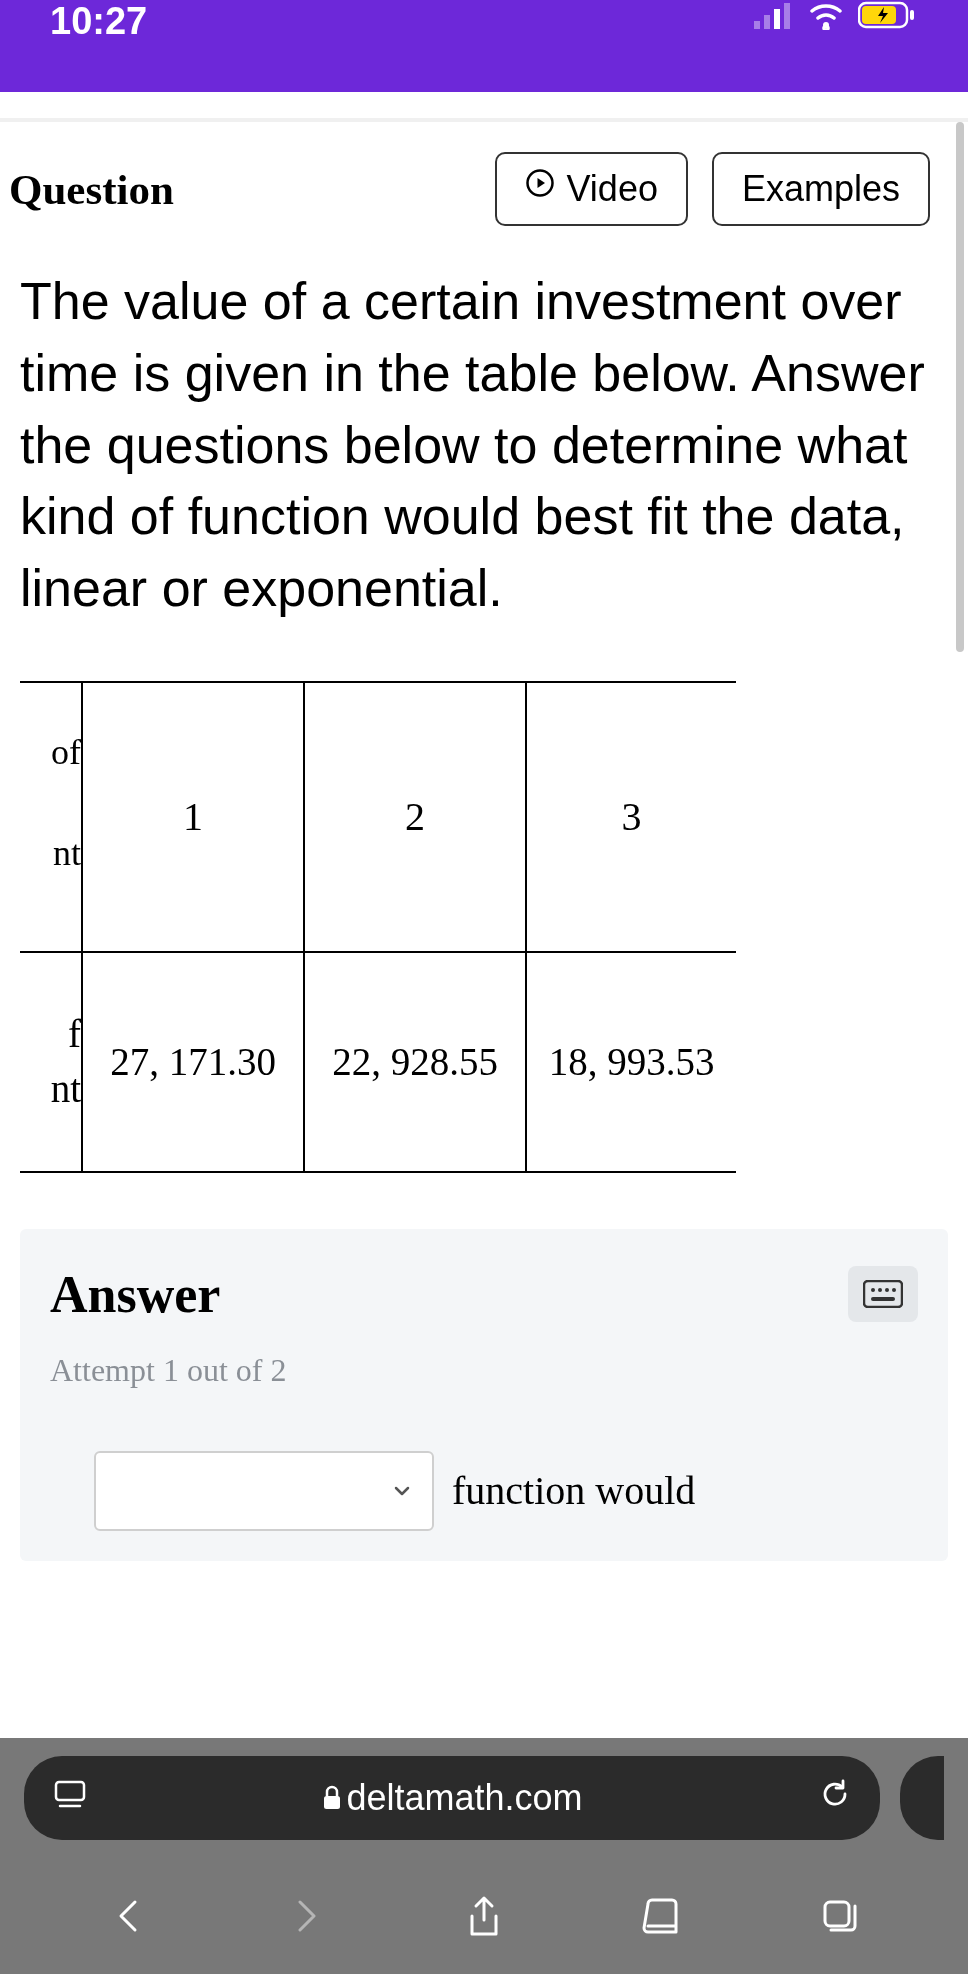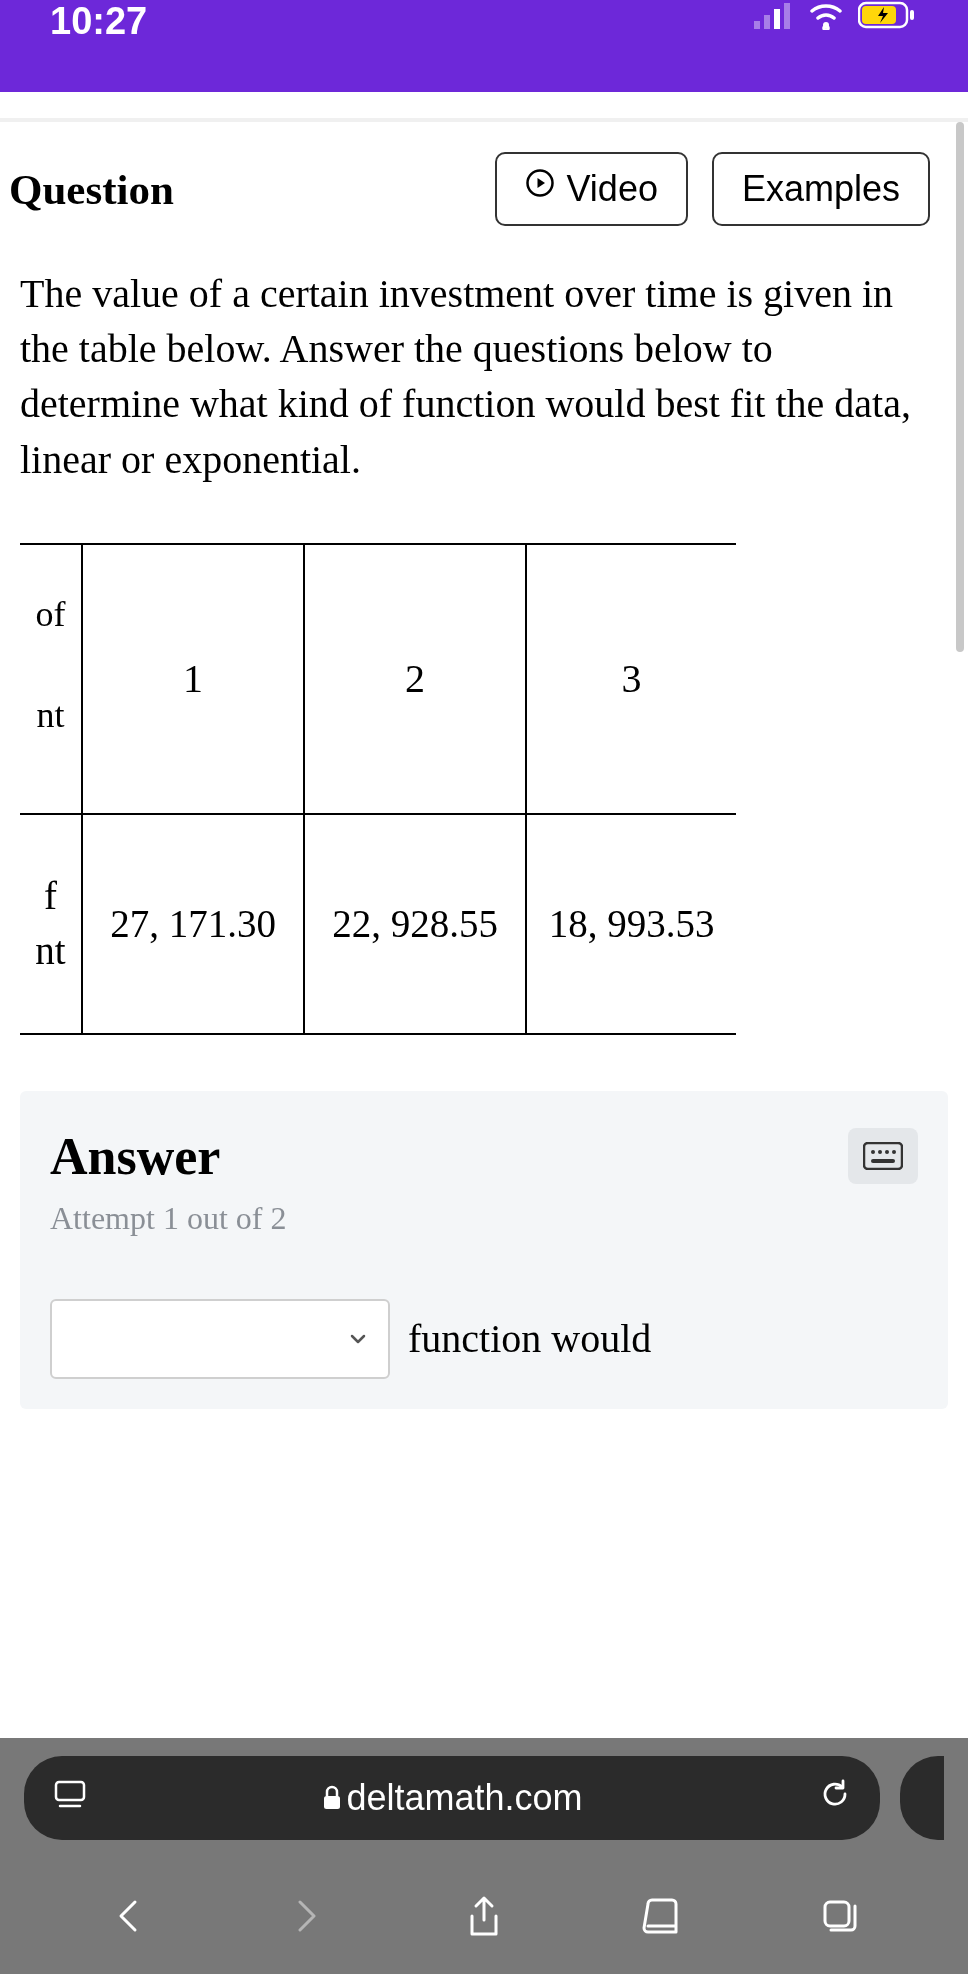--- a/index.html
+++ b/index.html
@@ -12,43 +12,43 @@
   
   
   .content { padding: 0; background: #fff; }
   .divider { height: 4px; background: #f0f0f0; margin-top: 26px; }
   
   .header-row { display: flex; align-items: center; padding: 30px 20px 30px 9px; gap: 24px; }
   .question-label { font-size: 43px; font-weight: 700; font-family: Georgia, serif; flex: 1; }
   .btn { border: 2px solid #333; border-radius: 10px; padding: 14px 28px; font-size: 36px; font-family: -apple-system, Helvetica, Arial, sans-serif; background: #fff; display: flex; align-items: flex-start; gap: 12px; }
   .btn svg { width: 30px; height: 30px; }
   
-  .prompt { font-size: 40px; line-height: 1.38; padding: 10px 20px 0 20px; font-family: Liberation Serif, serif; }
+  .prompt { font-size: 52px; line-height: 1.38; padding: 10px 20px 0 20px; font-family: Liberation Sans, sans-serif; }
   
   .scroll-wrap { position: relative; padding-right: 18px; }
   .vscroll { position: absolute; right: 4px; top: 0; width: 8px; height: 530px; background: #c8c8c8; border-radius: 4px; }
   
   .table-wrap { padding: 56px 0 0 20px; }
   table { border-collapse: collapse; font-family: Georgia, serif; }
   td { border-left: 2px solid #000; border-right: 2px solid #000; padding: 0; text-align: center; font-size: 40px; }
   tr.row1 td { border-top: 2px solid #000; height: 270px; vertical-align: middle; }
   tr.row2 td { border-top: 2px solid #000; border-bottom: 2px solid #000; height: 220px; vertical-align: middle; font-size: 39px; }
-  .lab { width: 62px; font-size: 36px; border-left: none !important; text-align: center; padding-left: 0; line-height: 1.4; margin-left: 35px; }
+  .lab { width: 62px; font-size: 36px; border-left: none !important; text-align: right; padding-left: 0; line-height: 1.4; margin-left: 35px; }
   .lab .frag { display: block; }
   .c1 { width: 222px; }
   .c2 { width: 222px; }
   .c3 { width: 210px; border-right: none !important; }
   
   .answer-box { margin: 56px 20px 0 20px; background: #f4f6f8; border-radius: 6px; padding: 36px 30px 30px 30px; }
   .answer-head { display: flex; align-items: center; justify-content: space-between; }
   .answer-title { font-size: 52px; font-weight: 700; font-family: Georgia, serif; }
   .kbd-btn { width: 70px; height: 56px; background: #e4e7ea; border-radius: 8px; display: flex; align-items: center; justify-content: center; }
-  .attempt { font-size: 32px; color: #8a8f96; margin-top: 14px; font-family: Georgia, serif; }
-  
-  .answer-row { display: flex; align-items: center; gap: 18px; margin-top: 62px; }
+  .attempt { font-size: 32px; color: #8a8f96; margin-top: 28px; font-family: Georgia, serif; }
+  
+  .answer-row { display: flex; align-items: center; gap: 18px; margin-top: 62px; margin-left: 44px; }
   .select { background: #fff; border: 2px solid #cfcfcf; border-radius: 6px; height: 80px; width: 340px; display: flex; align-items: center; justify-content: flex-end; padding: 0 18px; }
   .answer-text { font-size: 40px; font-family: Georgia, serif; }
   
   
   .url-area { position: absolute; left: 0; right: 0; bottom: 116px; height: 120px; background: #787878; display: flex; align-items: center; padding: 0 24px; gap: 20px; }
   .url-pill { flex: 1; background: #2b2b2b; border-radius: 38px; height: 84px; display: flex; align-items: center; justify-content: center; gap: 3px; color: #fff; font-family: -apple-system, Helvetica, Arial, sans-serif; font-size: 36px; position: relative; }
   .url-left { position: absolute; left: 28px; }
   .url-right { position: absolute; right: 28px; }
   .url-side { width: 44px; height: 84px; background: #2b2b2b; border-radius: 38px 0 0 38px; }
   

